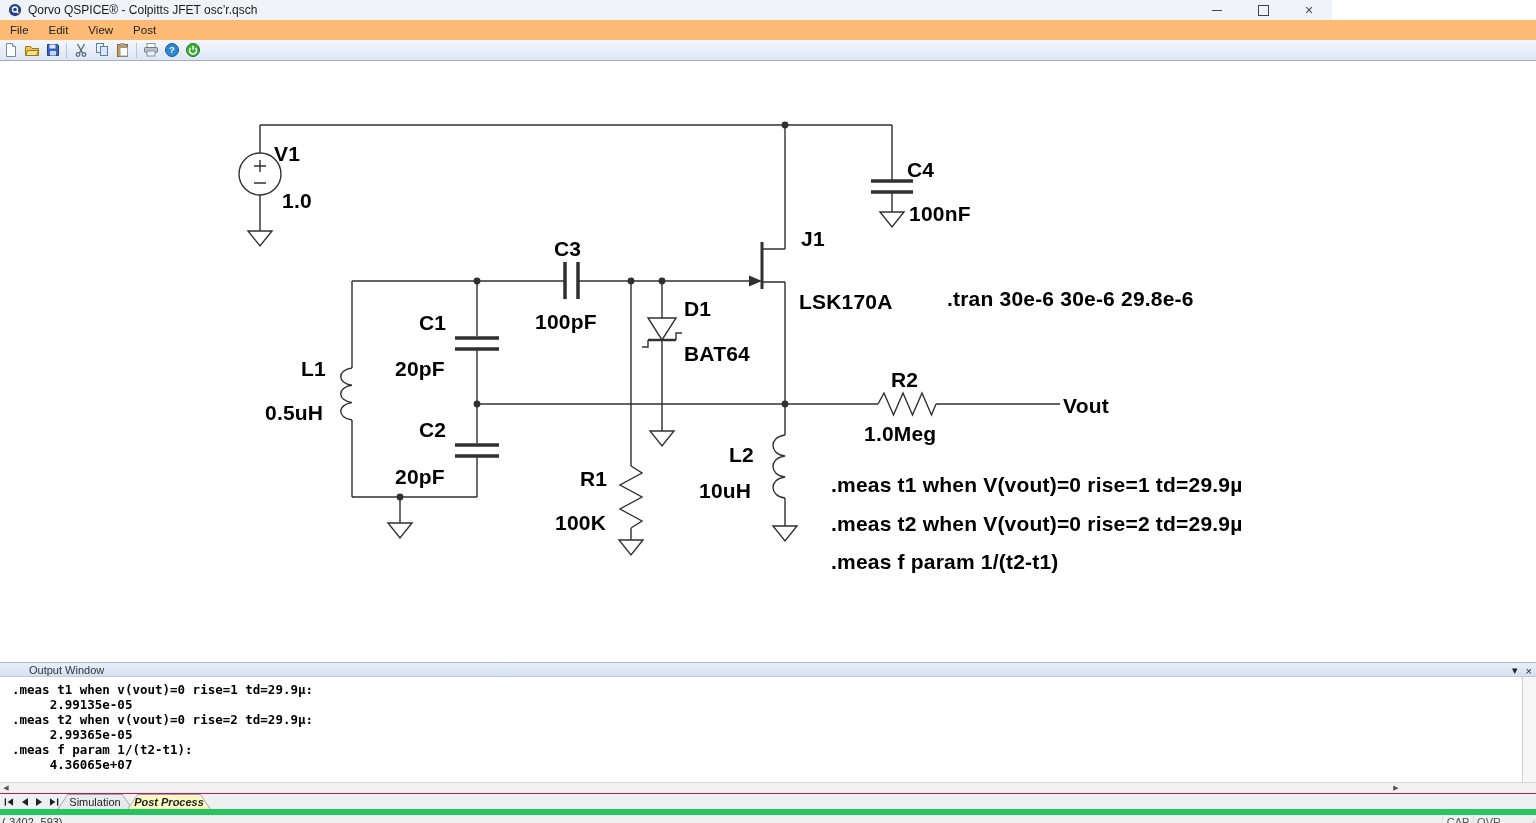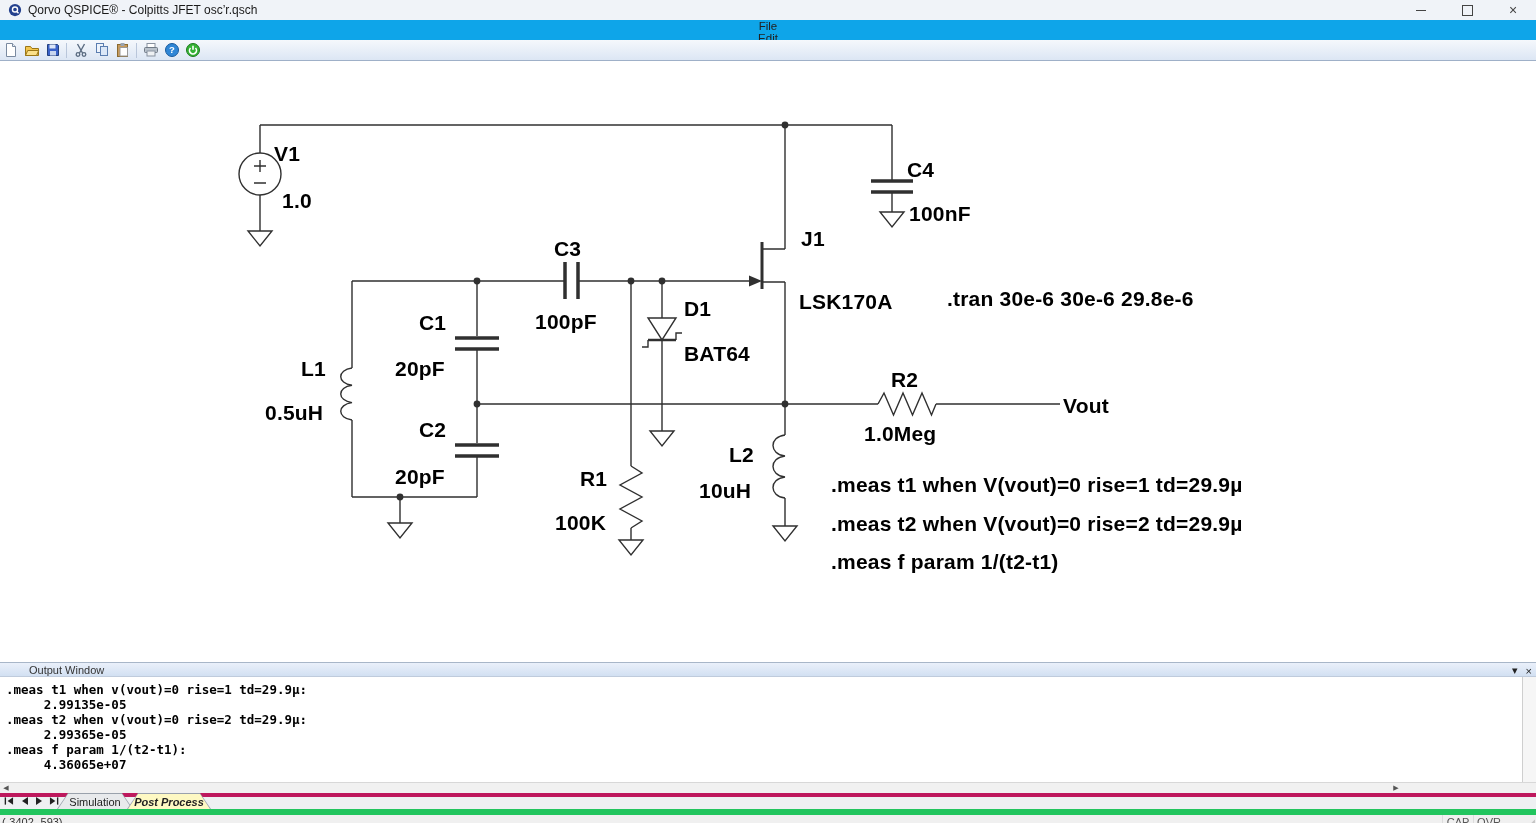--- a/index.html
+++ b/index.html
@@ -1,30 +1,30 @@
 <!DOCTYPE html>
 <html><head>
 <meta charset="utf-8">
 <style>
   html,body{margin:0;padding:0;background:#888;}
   #app{position:relative;width:1536px;height:823px;background:#fff;overflow:hidden;
        font-family:"Liberation Sans",sans-serif;color:#222;}
   
-  .titlebar{position:absolute;left:0;top:0;width:1536px;height:20px;background:#f0f3f8;
+  .titlebar{position:absolute;left:0;top:0;width:1332px;height:20px;background:#f0f3f8;
             display:flex;align-items:center;}
   .titlebar .logo{width:14px;height:14px;margin:0 6px 0 8px;}
   .title-text{font-size:12px;color:#1a1a1a;}
   .win-controls{position:absolute;right:0;top:0;height:20px;display:flex;}
   .win-btn{width:46px;height:20px;display:flex;align-items:center;justify-content:center;}
   .glyph-min{width:10px;height:1px;background:#444;}
   .glyph-max{width:9px;height:9px;border:1px solid #444;}
   .glyph-close{font-size:14px;color:#444;line-height:1;}
   
-  .menubar{position:absolute;left:0;top:20px;width:1536px;height:20px;background:#0ea5e9;
-           display:flex;align-items:center;font-size:11.5px;color:#222;flex-direction:column;}
+  .menubar{position:absolute;left:0;top:20px;width:1536px;height:20px;background:#fdba74;
+           display:flex;font-size:11.5px;color:#222;}
   .menu-item{padding:0 10px;height:20px;display:flex;align-items:center;}
   
   .toolbar{position:absolute;left:0;top:40px;width:1536px;height:21px;
            background:linear-gradient(#f5f8fc,#dce6f4);border-bottom:1px solid #9fb0c8;
            display:flex;align-items:center;box-sizing:border-box;}
   .tb-btn{width:21px;height:19px;display:flex;align-items:center;justify-content:center;}
   .tb-sep{width:1px;height:15px;background:#b9c6da;margin:0 3px;}
   
   .canvas{position:absolute;left:0;top:61px;width:1380px;height:601px;background:#fff;}
   .sch-text{font-family:"Liberation Sans",sans-serif;font-size:21px;font-weight:600;
@@ -33,31 +33,31 @@
   .out-header{position:absolute;left:0;top:662px;width:1536px;height:15px;
               background:linear-gradient(#eaf0fa,#d2e0f2);border-top:1px solid #a8b6c8;
               border-bottom:1px solid #bfcbdc;box-sizing:border-box;
               display:flex;align-items:center;font-size:11px;color:#333;padding-left:25px;}
   .out-header .oh-title{margin-left:4px;}
   .oh-icons{position:absolute;right:4px;top:0;height:15px;display:flex;align-items:center;gap:8px;
             font-size:11px;color:#222;}
   .out-body{position:absolute;left:0;top:677px;width:1522px;height:105px;background:#fff;
             font-family:"DejaVu Sans Mono","Liberation Mono",monospace;font-size:12.5px;
             font-weight:bold;color:#000;overflow:hidden;}
-  .out-line{white-space:pre;line-height:15px;padding-left:6px;}
+  .out-line{white-space:pre;line-height:15px;padding-left:12px;}
   .out-vscroll{position:absolute;left:1522px;top:677px;width:14px;height:105px;background:#f6f6f6;
                border-left:1px solid #cfcfcf;box-sizing:border-box;}
   .out-hscroll{position:absolute;left:0;top:782px;width:1536px;height:11px;background:#f1f1f1;
                border-top:1px solid #d8d8d8;box-sizing:border-box;}
   .hs-arrow{position:absolute;top:0;width:12px;height:10px;display:flex;align-items:center;
             justify-content:center;font-size:7px;color:#555;}
   .hs-left{left:0;} .hs-right{left:1390px;}
   
   .tabstrip{position:absolute;left:0;top:793px;width:1536px;height:16px;background:#eef0f2;
-            border-top:4px solid #be185d;box-sizing:border-box;display:flex;align-items:flex-end;}
+            border-top:1px solid #be185d;box-sizing:border-box;display:flex;align-items:center;}
   .nav-btns{display:flex;align-items:center;height:16px;padding:0 4px;gap:5px;}
   .nav-btn{display:flex;align-items:center;justify-content:center;width:10px;height:12px;}
   .tab{position:relative;height:16px;min-width:70px;margin-left:-6px;}
   .tab .tab-shape{position:absolute;inset:0;background:#9aa2ac;
        clip-path:polygon(11px 0,calc(100% - 11px) 0,100% 100%,0 100%);}
   .tab .tab-inner{position:absolute;inset:1px 1px 0 1px;background:#e8eaec;
        clip-path:polygon(10px 0,calc(100% - 10px) 0,100% 100%,0 100%);
        display:flex;align-items:center;justify-content:center;font-size:11px;color:#222;}
   .tab.active .tab-inner{background:#fef9c3;font-weight:bold;font-style:italic;}
   

